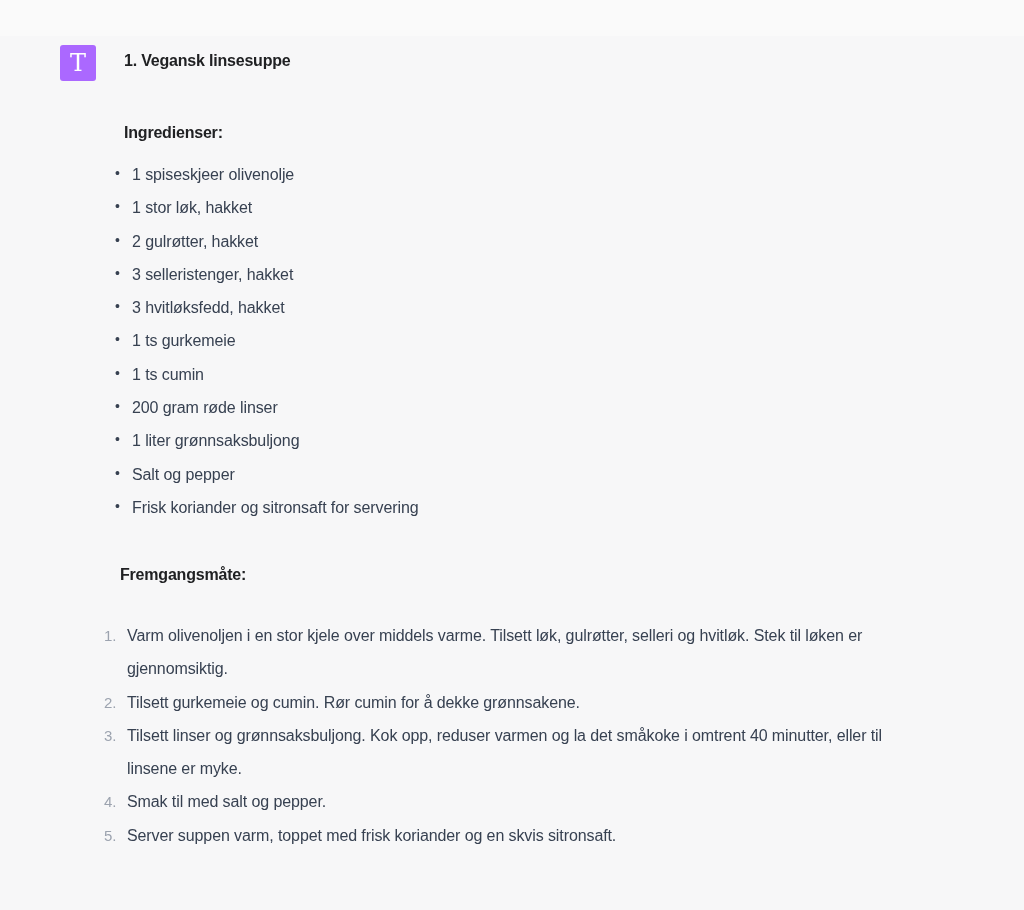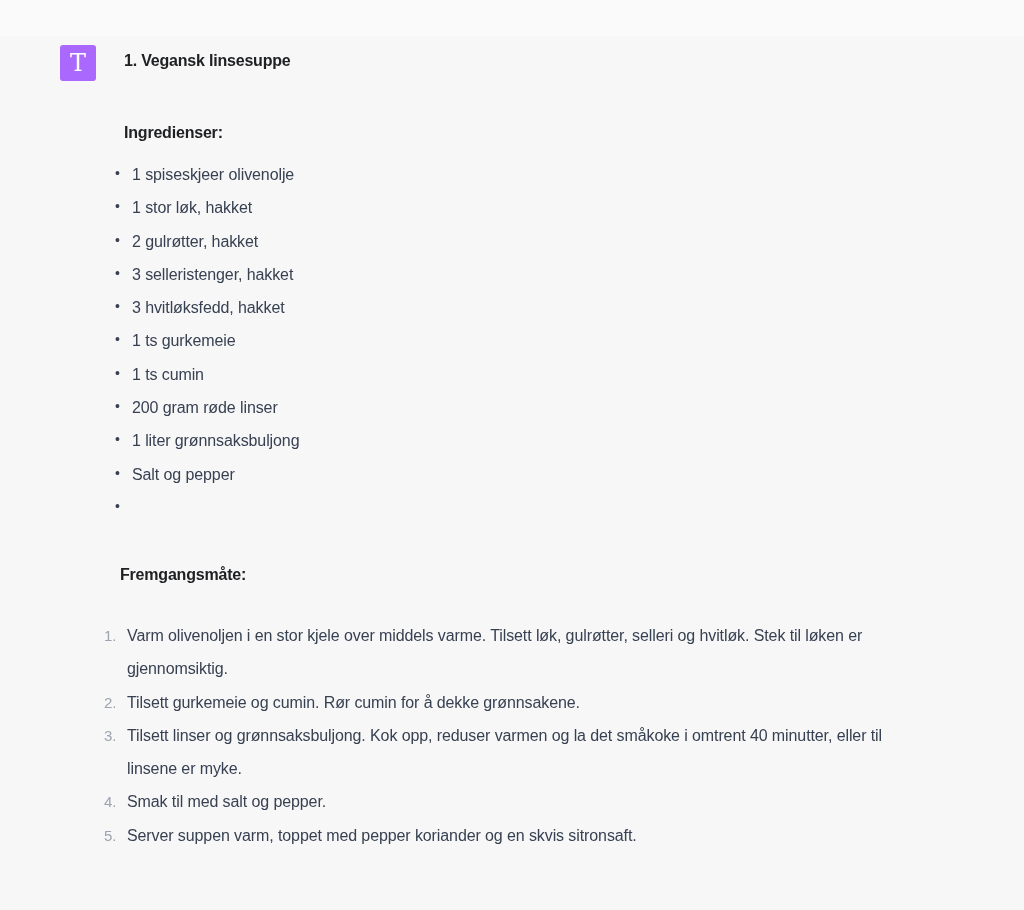--- a/index.html
+++ b/index.html
@@ -144,21 +144,21 @@
       <li><span class="bullet">•</span><span>1 spiseskjeer olivenolje</span></li>
       <li><span class="bullet">•</span><span>1 stor løk, hakket</span></li>
       <li><span class="bullet">•</span><span>2 gulrøtter, hakket</span></li>
       <li><span class="bullet">•</span><span>3 selleristenger, hakket</span></li>
       <li><span class="bullet">•</span><span>3 hvitløksfedd, hakket</span></li>
       <li><span class="bullet">•</span><span>1 ts gurkemeie</span></li>
       <li><span class="bullet">•</span><span>1 ts cumin</span></li>
       <li><span class="bullet">•</span><span>200 gram røde linser</span></li>
       <li><span class="bullet">•</span><span>1 liter grønnsaksbuljong</span></li>
       <li><span class="bullet">•</span><span>Salt og pepper</span></li>
-      <li><span class="bullet">•</span></li>
+      <li><span class="bullet">•</span><span>Frisk koriander og sitronsaft for servering</span></li>
     </ul>
 
     <h4 class="subheading sub-method">Fremgangsmåte:</h4>
 
     <ol class="steps">
       <li>
           <span class="num">1.</span>
           <span class="text">Varm olivenoljen i en stor kjele over middels varme. Tilsett løk, gulrøtter, selleri og hvitløk. Stek til løken er gjennomsiktig.</span>
         </li>
       <li>
@@ -168,17 +168,17 @@
       <li>
           <span class="num">3.</span>
           <span class="text">Tilsett linser og grønnsaksbuljong. Kok opp, reduser varmen og la det småkoke i omtrent 40 minutter, eller til linsene er myke.</span>
         </li>
       <li>
           <span class="num">4.</span>
           <span class="text">Smak til med salt og pepper.</span>
         </li>
       <li>
           <span class="num">5.</span>
-          <span class="text">Server suppen varm, toppet med pepper koriander og en skvis sitronsaft.</span>
+          <span class="text">Server suppen varm, toppet med frisk koriander og en skvis sitronsaft.</span>
         </li>
     </ol>
   </div>
 </div>
 
 </body></html>

